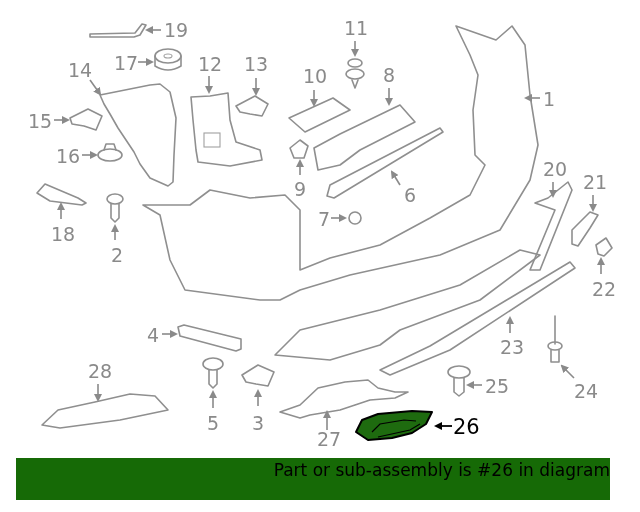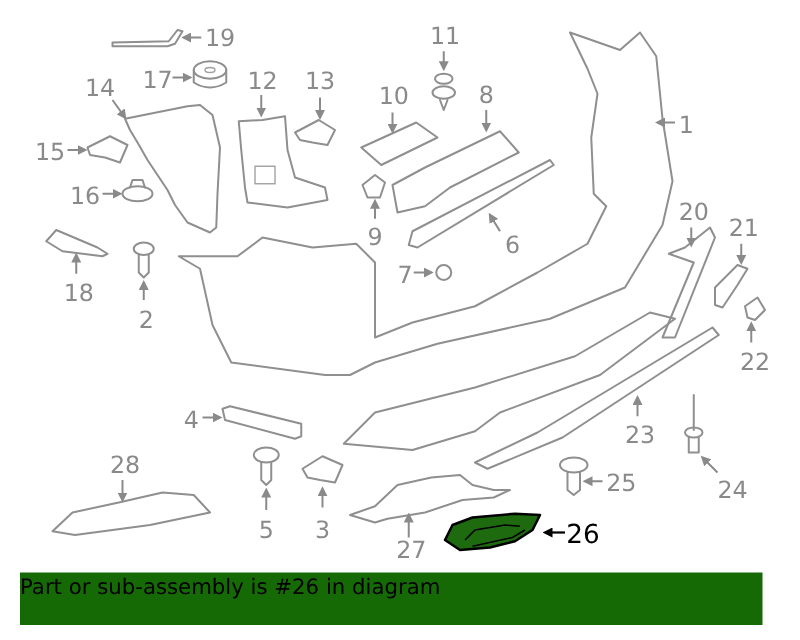--- a/index.html
+++ b/index.html
@@ -7,21 +7,21 @@
   #diagram { position:absolute; left:0; top:0; width:640px; height:456px; }
   #diagram svg { display:block; }
   .lbl { font-family:"DejaVu Sans", sans-serif; font-size:19px; fill:#8a8a8a; }
   .lbl-hl { font-family:"DejaVu Sans", sans-serif; font-size:21px; fill:#000000; }
   .part { fill:none; stroke:#8f8f8f; stroke-width:1.6; stroke-linejoin:round; stroke-linecap:round; }
   .part-thin { fill:none; stroke:#a0a0a0; stroke-width:1.1; }
   .leader { stroke:#8a8a8a; stroke-width:1.6; fill:none; }
   .arrowhead { fill:#8a8a8a; }
   .hl-part { fill:#1e6b0f; stroke:#000; stroke-width:2; stroke-linejoin:round; }
   #banner { position:absolute; left:16px; top:458px; width:594px; height:42px; background:#166a06;
-            color:#000; text-align:left; font-size:17px; line-height:19px; padding-top:3px; box-sizing:border-box; }
+            color:#000; text-align:right; font-size:17px; line-height:19px; padding-top:3px; box-sizing:border-box; }
   #banner div { white-space:nowrap; }
 </style>
 </head>
 <body>
 
 <div id="diagram">
 <svg width="640" height="456" viewBox="0 0 640 456" xmlns="http://www.w3.org/2000/svg">
   <defs>
     <marker id="ah" markerWidth="8" markerHeight="8" refX="6" refY="4" orient="auto" markerUnits="userSpaceOnUse">
       <path d="M0,0 L8,4 L0,8 Z" class="arrowhead"></path>

